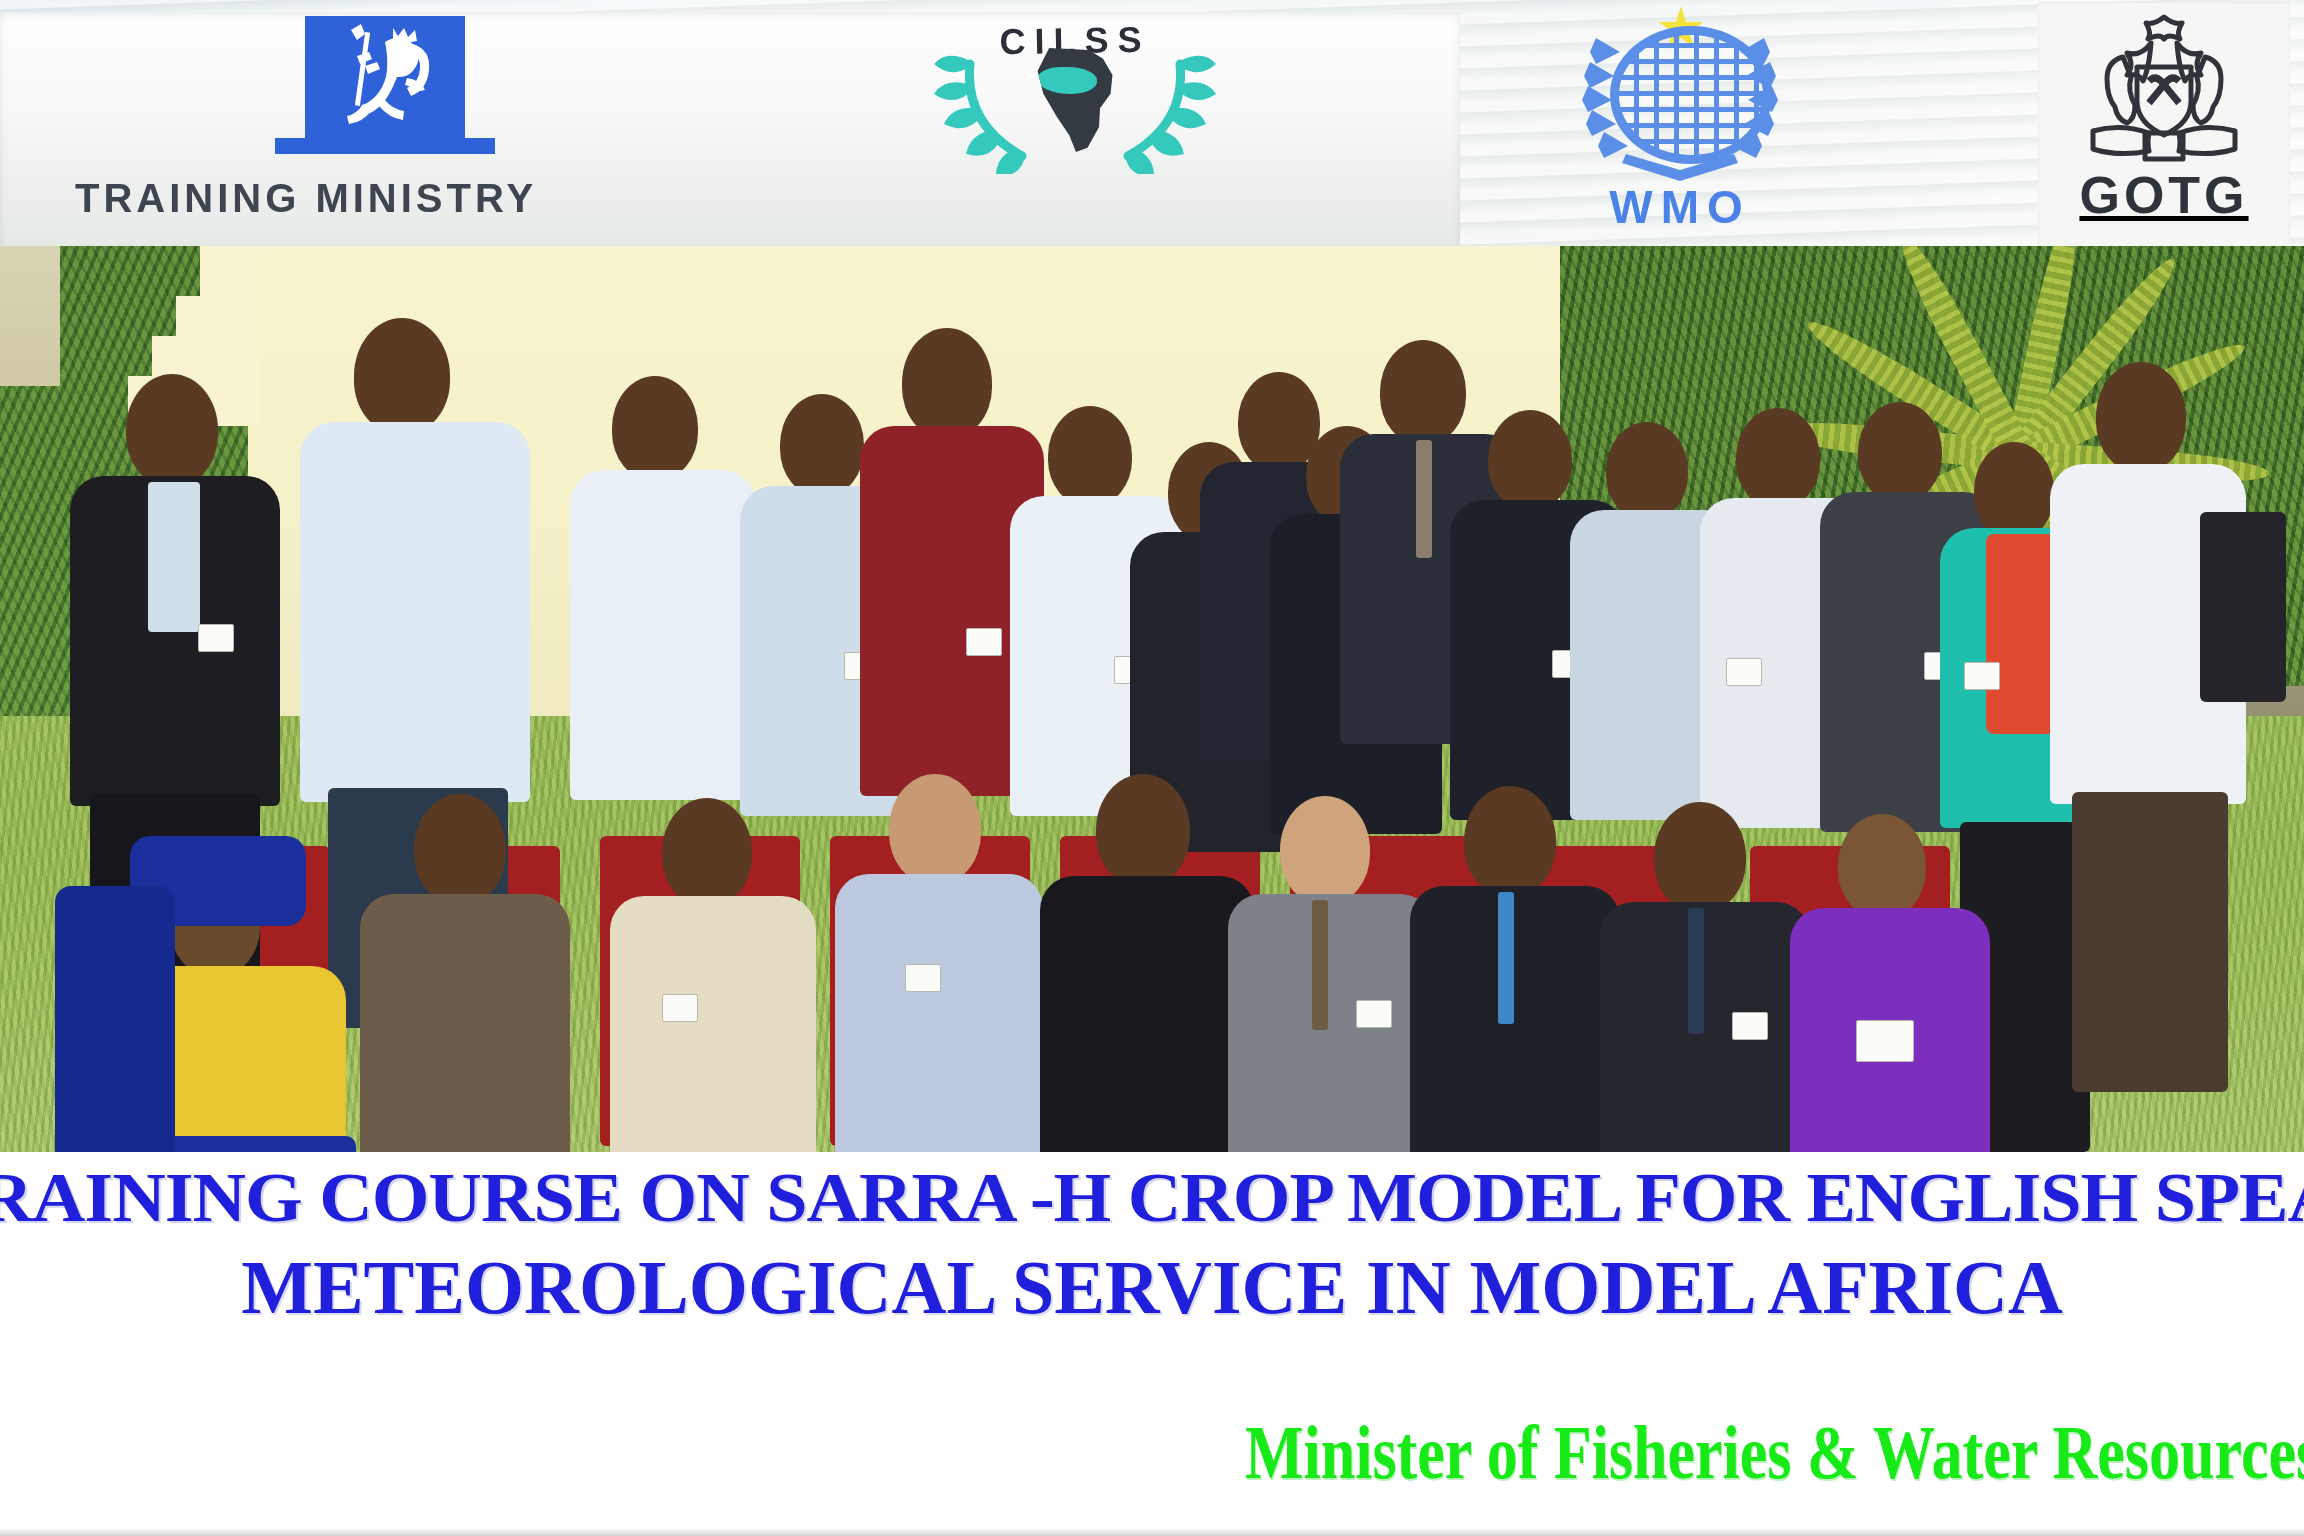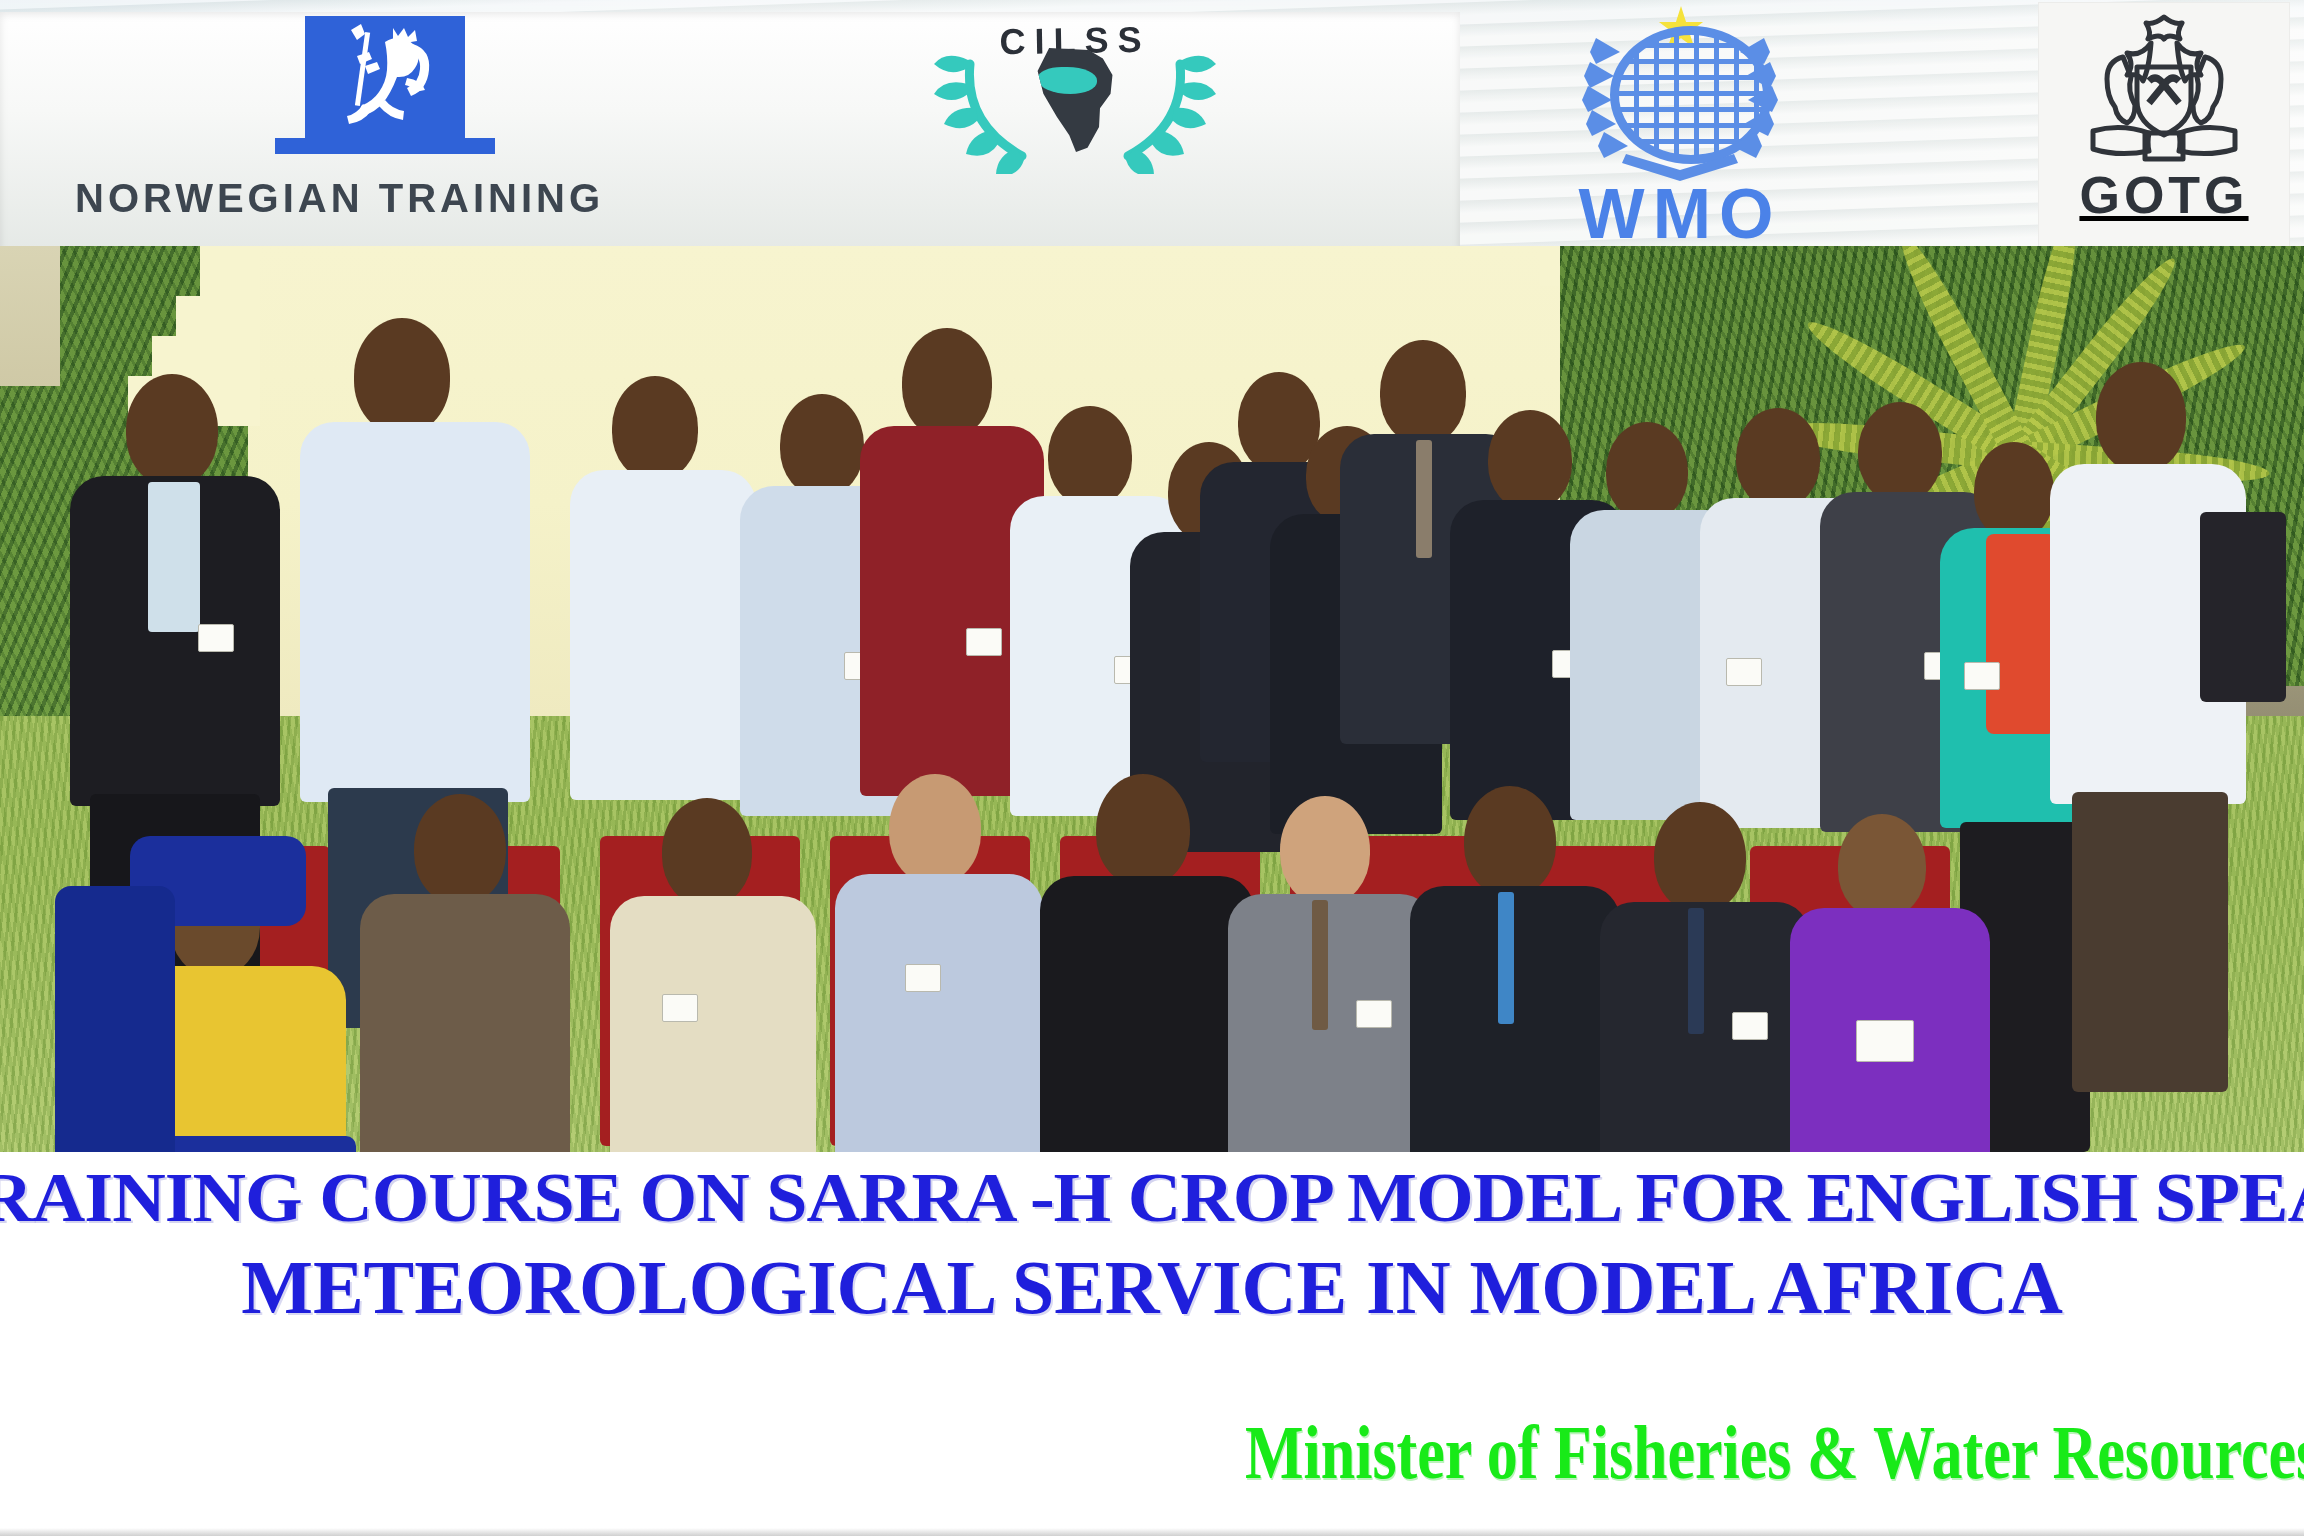--- a/index.html
+++ b/index.html
@@ -91,21 +91,21 @@
   }
   .wmo-globe{
     position:absolute;left:80px;top:22px;width:144px;height:120px;
     border-radius:50%;border:9px solid #5b8ee6;
     background:
       repeating-linear-gradient(0deg,transparent 0 11px,#5b8ee6 11px 16px),
       repeating-linear-gradient(90deg,transparent 0 15px,#5b8ee6 15px 20px);
   }
   .wmo-text{
     font-family:"Liberation Sans",sans-serif;font-weight:bold;
-    font-size:70px;color:#4b82e8;letter-spacing:8px;margin-top:-4px;
+    font-size:46px;color:#4b82e8;letter-spacing:8px;margin-top:-4px;
   }
 
   
   #logo-gotg{left:2038px;top:2px;width:250px;height:252px;
     background:#f6f6f4;border:1px solid rgba(0,0,0,.04);text-decoration:underline;}
   .gotg-mark{position:relative;width:170px;height:150px;margin-top:10px;}
   .gotg-text{
     font-family:"Liberation Sans",sans-serif;font-weight:bold;
     font-size:52px;color:#2f343b;letter-spacing:4px;margin-top:2px;
   }
@@ -236,21 +236,21 @@
             <path d="M64 20 q16 -10 28 2 q10 12 2 24 q-6 10 -18 9 q-6 16 -14 26 q-8 9 -18 12 l-4 -9 q12 -5 18 -14 q7 -10 8 -22 q1 -14 -2 -28z"></path>
             <path d="M72 6 l5 8 l6 -8 l4 9 l7 -7 l2 11 l-24 4z"></path>
             <path d="M92 22 q18 6 16 26 q-2 20 -18 26 l-4 -8 q12 -5 13 -19 q1 -14 -11 -17z"></path>
             <path d="M86 56 q14 2 18 12 l-10 2 q-4 -6 -10 -7z"></path>
             <path d="M42 82 q-6 10 -16 12 l2 8 q14 -2 22 -13z"></path>
             <path d="M58 84 q10 12 24 14 l1 -9 q-12 -2 -19 -11z"></path>
           </g>
         </svg>
       </div>
       <div class="nmfa-text">
-        <div>NORWEGIAN TRAINING</div>
+        <div>TRAINING MINISTRY</div>
       </div>
     </div>
 
     <div class="logo" id="logo-agrhymet">
       <div class="agr-mark">
         <div class="agr-cilss">CILSS</div>
         <svg viewBox="0 0 330 170" style="position:absolute;left:0;top:0;width:330px;height:170px">
           <g stroke="#35c9bd" stroke-width="9" fill="none" stroke-linecap="round">
             <path d="M60 60 q-6 60 52 92"></path>
             <path d="M270 60 q6 60 -52 92"></path>

